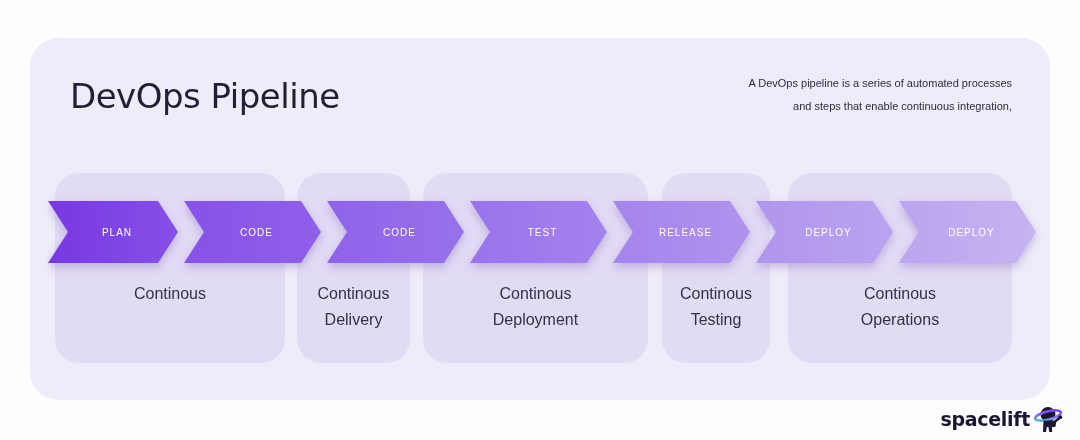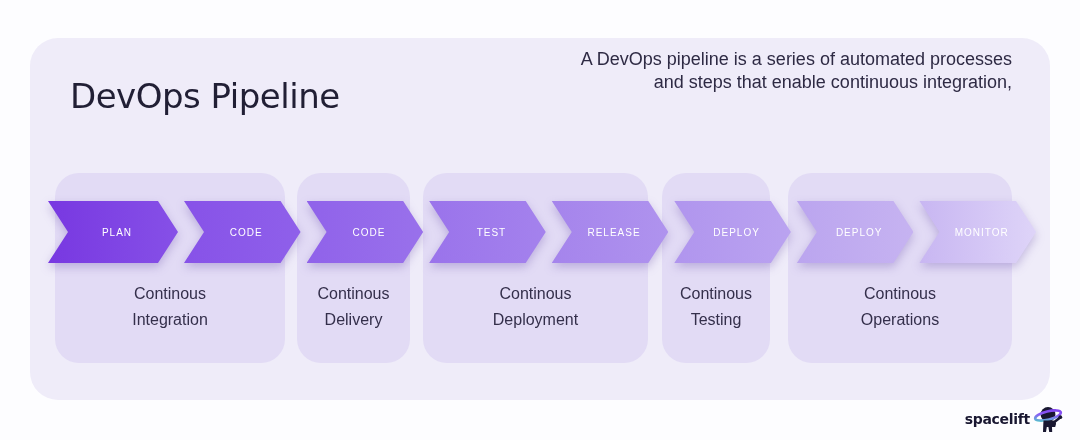--- a/index.html
+++ b/index.html
@@ -17,22 +17,22 @@
   }
 
   .title {
     position:absolute; left:70px; top:76px;
     font-family:"DejaVu Sans", sans-serif;
     font-size:34px; font-weight:500; letter-spacing:-0.5px;
     color:#211F35;
   }
 
   .desc {
-    position:absolute; right:68px; top:48px; width:500px;
-    text-align:right; font-size:18px; line-height:23px;
+    position:absolute; right:68px; top:72px; width:500px;
+    text-align:right; font-size:11px; line-height:23px;
     color:#2E2A44;
   }
 
   .group {
     position:absolute; top:173px; height:190px;
     background:#E2DBF5; border-radius:24px; z-index:1;padding-left:40px;
   }
   .group-label {
     position:absolute; left:0; right:0; top:108px;
     text-align:center; font-size:16px; line-height:26px;
@@ -55,42 +55,41 @@
     color:#FFFFFF; font-size:10px; font-weight:500; letter-spacing:1px;
     padding-left:8px;
   }
 
   .brand {
     position:absolute; right:16px; bottom:7px;
     display:flex; align-items:center; gap:3px;
   }
   .brand-text {
     font-family:"DejaVu Sans", sans-serif;
-    font-size:14px; font-weight:700; color:#191731; letter-spacing:-0.3px;
+    font-size:19px; font-weight:700; color:#191731; letter-spacing:-0.3px;
   }
   .brand-icon { width:31px; height:29px; }
 </style>
 </head>
 <body>
 
 <div class="canvas">
 
   <div class="card"></div>
 
   <div class="title">DevOps Pipeline</div>
 
   <div class="desc">
     <div>A DevOps pipeline is a series of automated processes</div>
     <div>and steps that enable continuous integration,</div>
   </div>
 
   <div class="group" style="left:55px;width:230px;">
     <div class="group-label">
       <div>Continous</div>
-      <div>Integration</div>
     </div>
   </div>
   <div class="group" style="left:297px;width:113px;">
     <div class="group-label">
       <div>Continous</div>
       <div>Delivery</div>
     </div>
   </div>
   <div class="group" style="left:423px;width:225px;">
     <div class="group-label">
@@ -126,23 +125,20 @@
     </div>
     <div class="seg">
       <div class="seg-fill" style="background: linear-gradient(90deg, rgb(165, 132, 236), rgb(175, 147, 238));">RELEASE</div>
     </div>
     <div class="seg">
       <div class="seg-fill" style="background: linear-gradient(90deg, rgb(176, 149, 238), rgb(186, 163, 240));">DEPLOY</div>
     </div>
     <div class="seg">
       <div class="seg-fill" style="background: linear-gradient(90deg, rgb(187, 165, 239), rgb(198, 179, 241));">DEPLOY</div>
     </div>
-    <div class="seg">
-      <div class="seg-fill" style="background: linear-gradient(90deg, rgb(200, 182, 242), rgb(222, 212, 248));">MONITOR</div>
-    </div>
   </div>
 
   <div class="brand">
     <span class="brand-text">spacelift</span>
     <svg class="brand-icon" viewBox="0 0 31 29">
       <defs>
         <linearGradient id="ringGrad" x1="0" y1="1" x2="1" y2="0">
           <stop offset="0" stop-color="#4ED0C8"></stop>
           <stop offset="0.55" stop-color="#8B5CF6"></stop>
           <stop offset="1" stop-color="#7C3AED"></stop>

